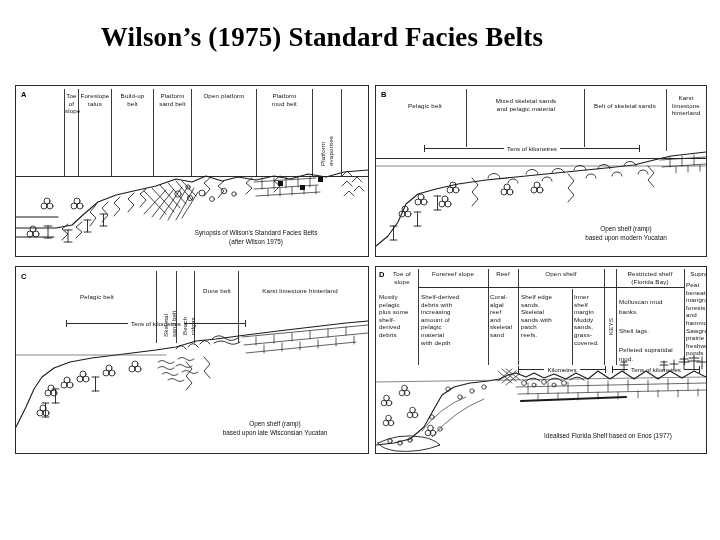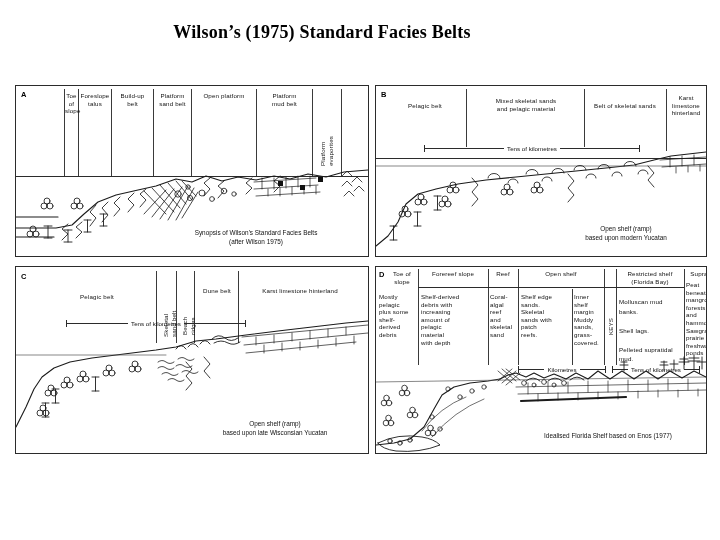--- a/index.html
+++ b/index.html
@@ -16,21 +16,21 @@
     color: #000;
   }
   #slide-title {
     position: absolute;
     top: 22px;
     left: 0;
     width: 644px;
     text-align: center;
     font-family: "Liberation Serif", serif;
     font-weight: bold;
-    font-size: 18px;
+    font-size: 27px;
     letter-spacing: 0.2px;
     color: #000;
   }
 
   .panel {
     position: absolute;
     border: 1px solid #2b2b2b;
     background: #fff;
     overflow: hidden;
   }

